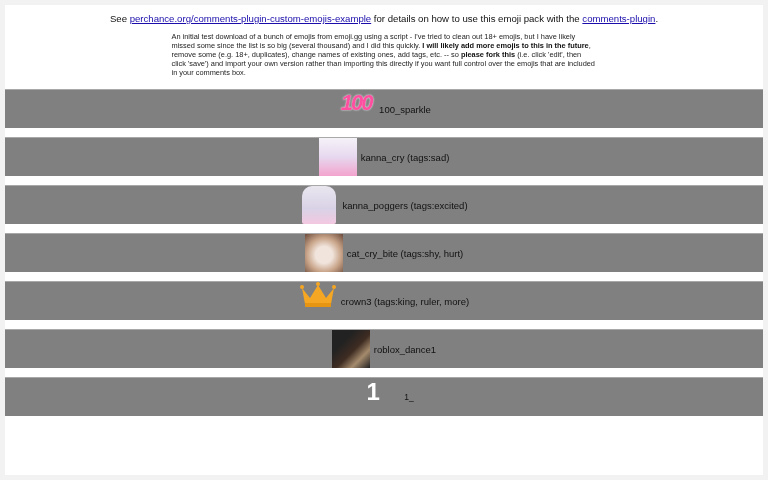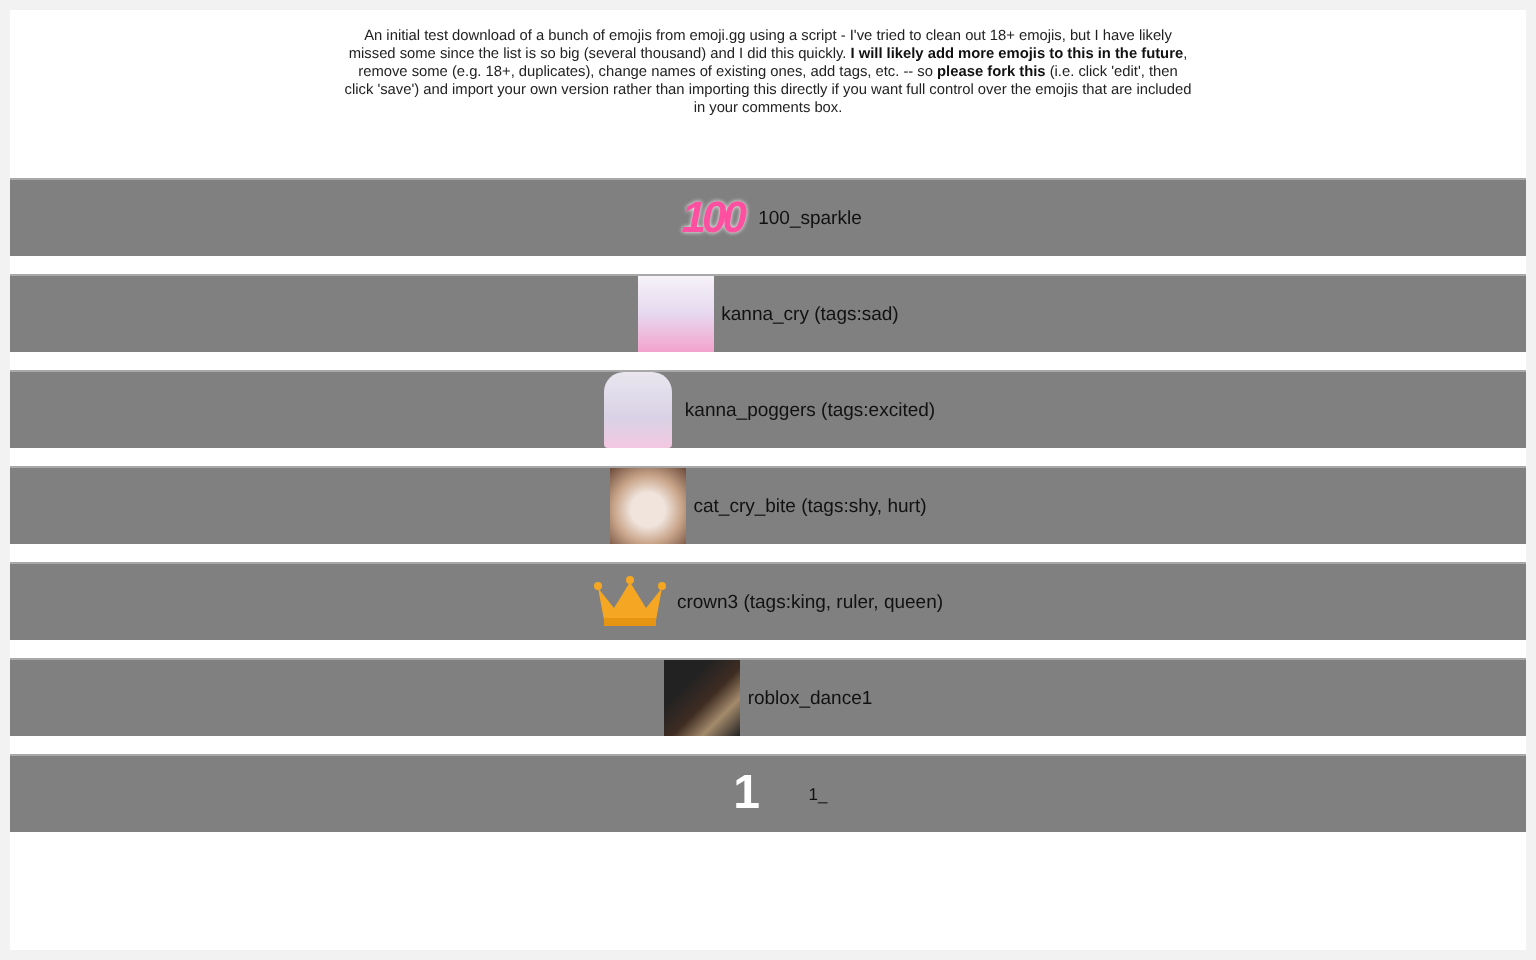--- a/index.html
+++ b/index.html
@@ -12,42 +12,45 @@
       position: absolute; left: 5px; top: 5px; width: 758px; height: 470px;
       background: #ffffff;
     }
     .intro {
       text-align: center; font-size: 9.6px; color: #111;
       padding-top: 8px;
     }
     .intro a { color: #1a0dab; text-decoration: underline; }
     .desc {
       width: 425px; margin: 8px auto 0; font-size: 7.4px; line-height: 9.1px;
-      color: #222; text-align: center;
+      color: #222; text-align: left;
     }
     .desc b { color: #111; }
     .list { position: absolute; left: 0; top: 84px; width: 758px; }
     .row {
       height: 38px; background: #808080; border-top: 1px solid #a8a8a8;
       margin-bottom: 9px; display: flex; align-items: center; justify-content: center;
       color: #111; font-size: 9.5px; cursor: pointer;
     }
-    .row .img { width: 38px; height: 38px; display: flex; align-items: center; justify-content: center; margin-right: 4px; overflow: hidden; }
+    .row .img { width: 38px; height: 38px; display: flex; justify-content: center; margin-right: 4px; overflow: hidden; }
     .row .label { white-space: nowrap; }
     .e100 { font-weight: bold; font-style: italic; color: #ff4fa0; font-size: 22px; letter-spacing: -2px; text-shadow: 0 0 2px #fff; }
     .kanna { width: 34px; height: 38px; background: linear-gradient(#e9e6ef, #d9d2e6 60%, #f3c8e1); border-radius: 10px 10px 2px 2px; }
     .kanna2 { width: 38px; height: 38px; background: linear-gradient(#f5f2f8, #e7d8ef 50%, #f3a3cd); }
     .cat { width: 38px; height: 38px; background: radial-gradient(circle at 50% 55%, #f0e4dc 30%, #c9a58a 60%, #6b4a3a); }
     .roblox { width: 38px; height: 38px; background: linear-gradient(135deg, #222 30%, #3e2c22 55%, #a48a6c 75%, #222); }
     .one { color: #fff; font-weight: bold; font-size: 24px; }
   </style>
 </head>
 <body>
 
 <div class="panel">
+  <div class="intro">
+    <span>See </span><a href="#">perchance.org/comments-plugin-custom-emojis-example</a><span> for details on how to use this emoji pack with the </span><a href="#">comments-plugin</a><span>.</span>
+  </div>
   <div class="desc">
     <span>An initial test download of a bunch of emojis from emoji.gg using a script - I've tried to clean out 18+ emojis, but I have likely missed some since the list is so big (several thousand) and I did this quickly. </span><b>I will likely add more emojis to this in the future</b><span>, remove some (e.g. 18+, duplicates), change names of existing ones, add tags, etc. -- so </span><b>please fork this</b><span> (i.e. click 'edit', then click 'save') and import your own version rather than importing this directly if you want full control over the emojis that are included in your comments box.</span>
   </div>
 
   <div class="list">
     <div class="row">
       <div class="img">
           <span class="e100">100</span>
         </div>
       <span class="label">100_sparkle</span>
@@ -73,21 +76,21 @@
     <div class="row">
       <div class="img">
         <svg width="36" height="26" viewBox="0 0 36 26">
             <path d="M2 6 L10 16 L18 3 L26 16 L34 6 L31 22 L5 22 Z" fill="#f5a623"></path>
             <rect x="5" y="21" width="26" height="4" fill="#e69512"></rect>
             <circle cx="2" cy="5" r="2" fill="#f5a623"></circle>
             <circle cx="18" cy="2" r="2" fill="#f5a623"></circle>
             <circle cx="34" cy="5" r="2" fill="#f5a623"></circle>
           </svg>
       </div>
-      <span class="label">crown3 (tags:king, ruler, queen)</span>
+      <span class="label">crown3 (tags:king, ruler, more)</span>
     </div>
     <div class="row">
       <div class="img">
           <div class="roblox"></div>
         </div>
       <span class="label">roblox_dance1</span>
     </div>
     <div class="row">
       <div class="img">
           <span class="one">1</span>

